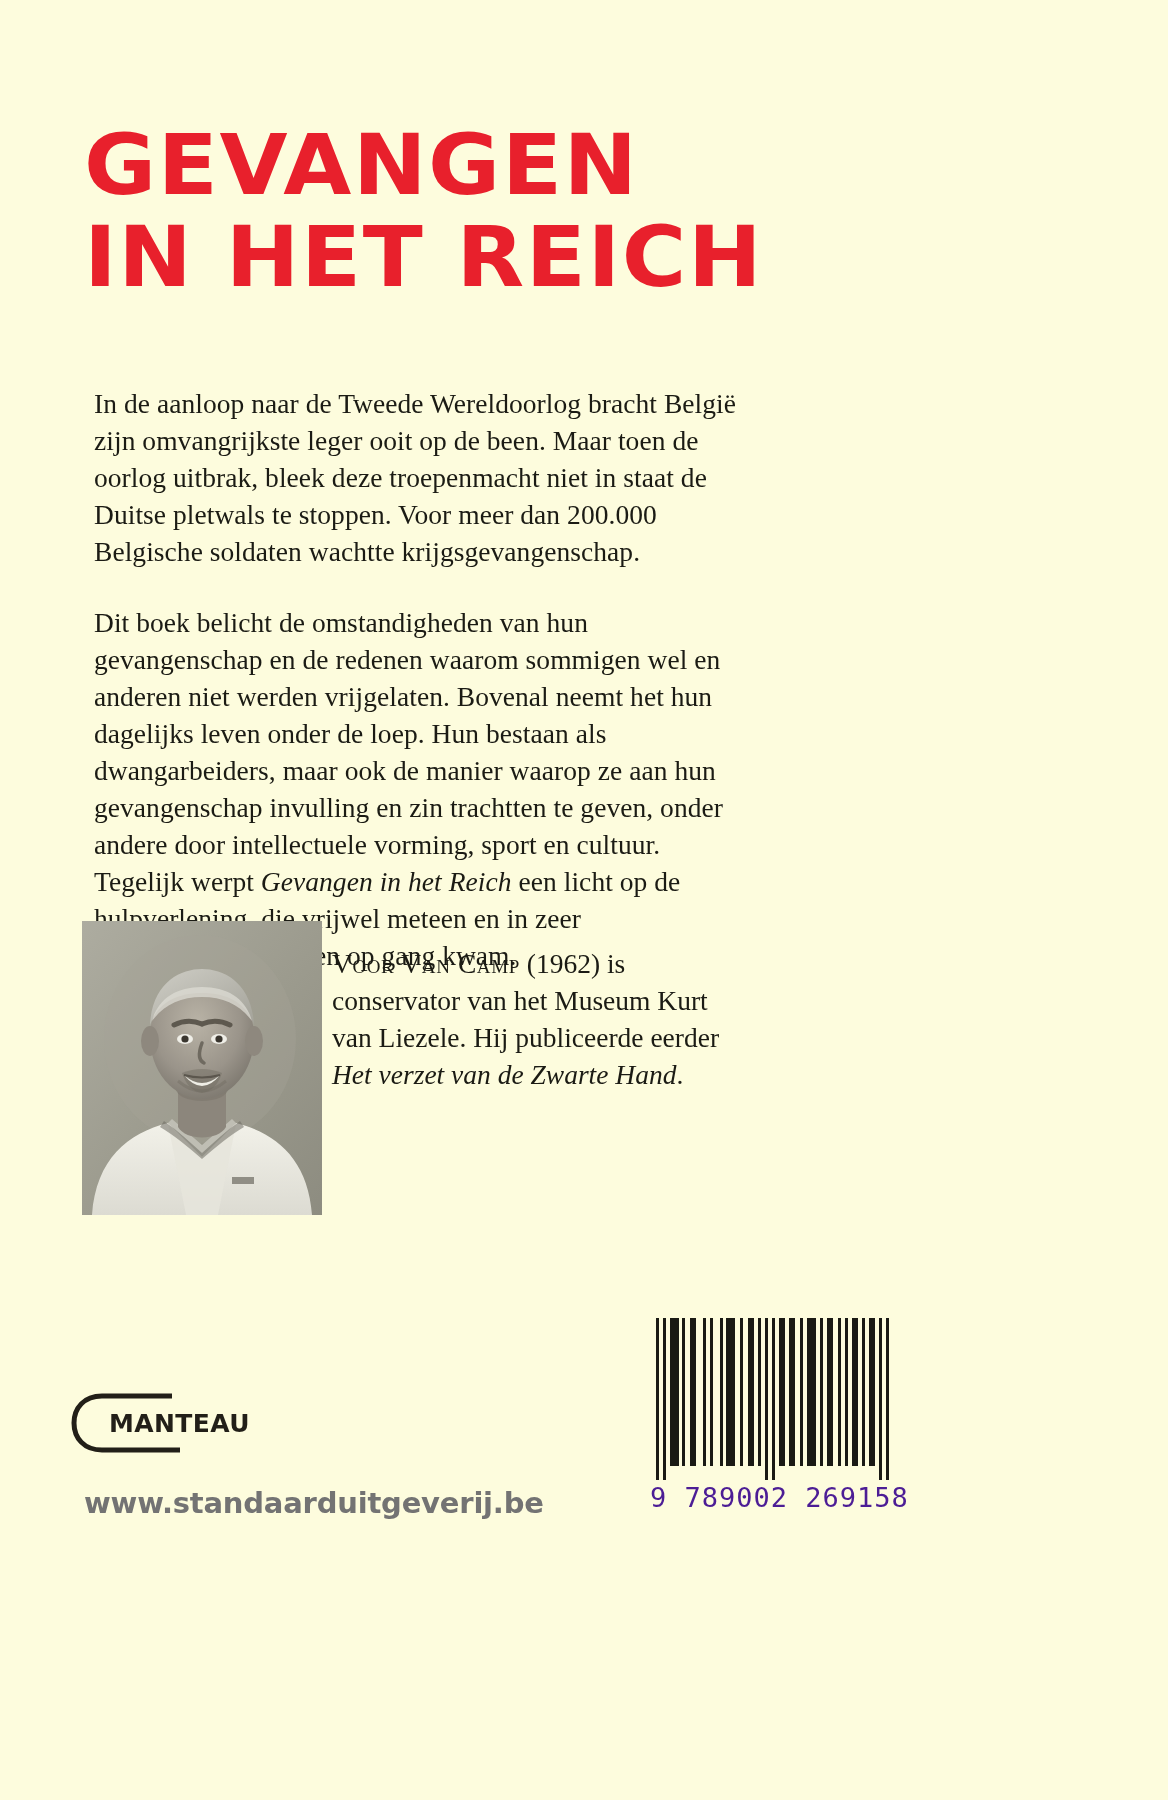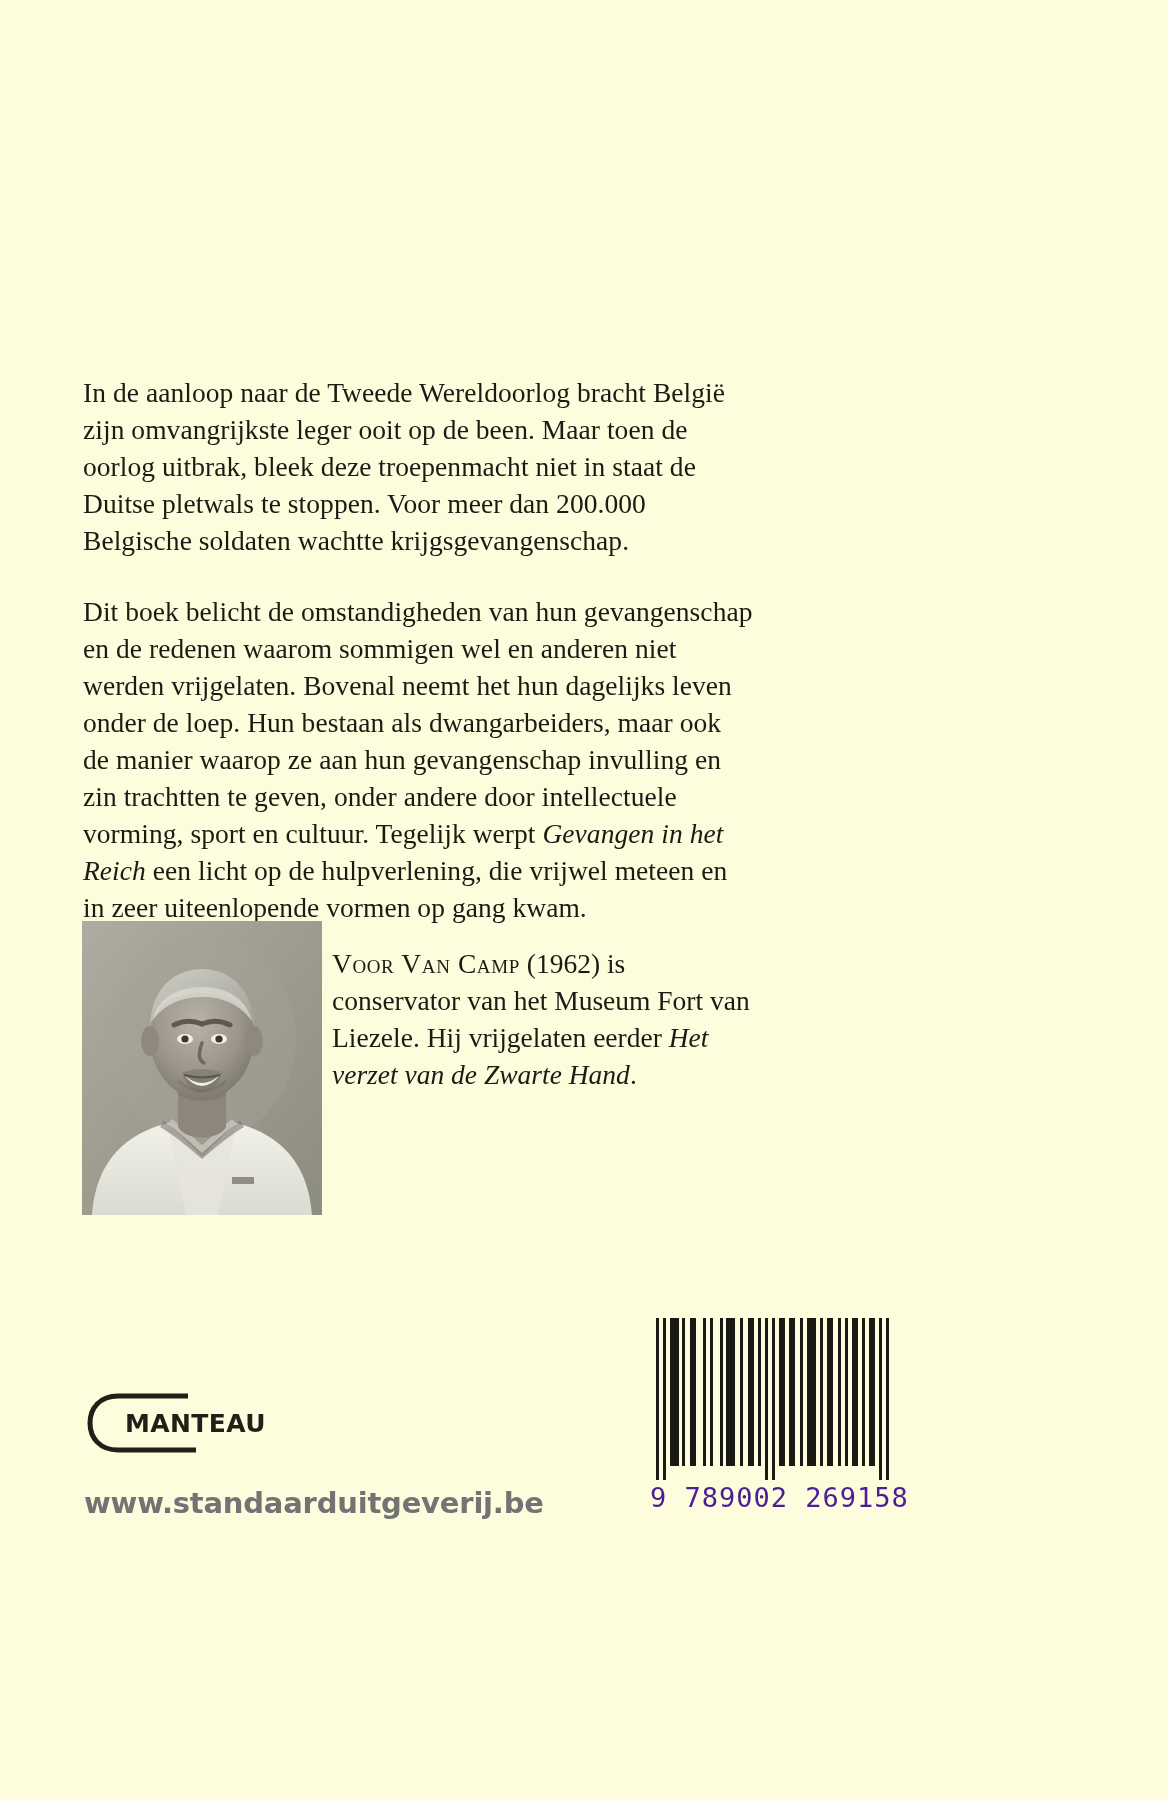--- a/index.html
+++ b/index.html
@@ -46,21 +46,21 @@
   }
 
   
   .blurb {
     position: absolute;
     left: 82px;
     top: 374px;
     width: 672px;
   }
   .blurb p {
-    margin: 1px;
+    margin: 12px;
     font-size: 27.5px;
     line-height: 1.345;
     letter-spacing: 0.05px;
     color: #1b1b14;
   }
   .blurb p + p {
     margin-top: 34px;
   }
   .blurb em {
     font-style: italic;
@@ -109,21 +109,21 @@
   .footer {
     position: absolute;
     left: 0;
     top: 0;
     width: 1168px;
     height: 1800px;
     pointer-events: none;
   }
   .logo-block {
     position: absolute;
-    left: 84px;
+    left: 68px;
     top: 1392px;
     pointer-events: auto;
     text-align: center;
   }
   .logo-mark {
     position: relative;
     width: 132px;
     height: 62px;
   }
   .logo-mark svg {
@@ -171,20 +171,24 @@
     color: #4c1d95;
     margin-top: 2px;
     white-space: pre;
   }
 </style>
 </head>
 <body>
 
 <div class="cover">
 
+  <div class="title-block">
+    <div class="title-line l1">GEVANGEN</div>
+    <div class="title-line l2">IN HET REICH</div>
+  </div>
 
   <div class="blurb">
     <p>In de aanloop naar de Tweede Wereldoorlog bracht België zijn omvangrijkste leger ooit op de been. Maar toen de oorlog uitbrak, bleek deze troepenmacht niet in staat de Duitse pletwals te stoppen. Voor meer dan 200.000 Belgische soldaten wachtte krijgsgevangenschap.</p>
     <p><span>Dit boek belicht de omstandigheden van hun gevangenschap en de redenen waarom sommigen wel en anderen niet werden vrijgelaten. Bovenal neemt het hun dagelijks leven onder de loep. Hun bestaan als dwangarbeiders, maar ook de manier waarop ze aan hun gevangenschap invulling en zin trachtten te geven, onder andere door intellectuele vorming, sport en cultuur. Tegelijk werpt </span><em>Gevangen in het Reich</em><span> een licht op de hulpverlening, die vrijwel meteen en in zeer uiteenlopende vormen op gang kwam.</span></p>
   </div>
 
   <div class="author-section">
     <div class="author-photo">
       <svg viewBox="0 0 240 294" xmlns="http://www.w3.org/2000/svg" aria-hidden="true">
         <defs>
@@ -242,21 +246,21 @@
 
         <path d="M102 154 q18 16 36 0 q-18 22 -36 0 Z" fill="#efeee6"></path>
         <path d="M102 154 q18 5 36 0" stroke="#5b564d" stroke-width="2" fill="none"></path>
 
         <path d="M96 160 q24 20 48 0" stroke="#6f6a60" stroke-width="3" fill="none" opacity="0.4"></path>
 
         <rect x="150" y="256" width="22" height="7" fill="#7a786f" opacity="0.8"></rect>
       </svg>
     </div>
     <div class="author-bio">
-      <span class="smallcaps">Voor Van Camp</span><span> </span><span>(1962)</span><span> is conservator van het Museum Fort van Liezele. Hij vrijgelaten eerder </span><span class="work">Het verzet van de Zwarte Hand</span><span>.</span>
+      <span class="smallcaps">Voor Van Camp</span><span> </span><span>(1962)</span><span> is conservator van het Museum Kurt van Liezele. Hij publiceerde eerder </span><span class="work">Het verzet van de Zwarte Hand</span><span>.</span>
     </div>
   </div>
 
   <div class="footer">
     <div class="logo-block">
       <div class="logo-mark">
         <svg viewBox="0 0 132 62" xmlns="http://www.w3.org/2000/svg" aria-hidden="true">
           <path d="M104 4 H34 C16 4 6 16 6 31 C6 46 16 58 34 58 H112" fill="none" stroke="#221f18" stroke-width="5" stroke-linecap="butt"></path>
         </svg>
       </div>

